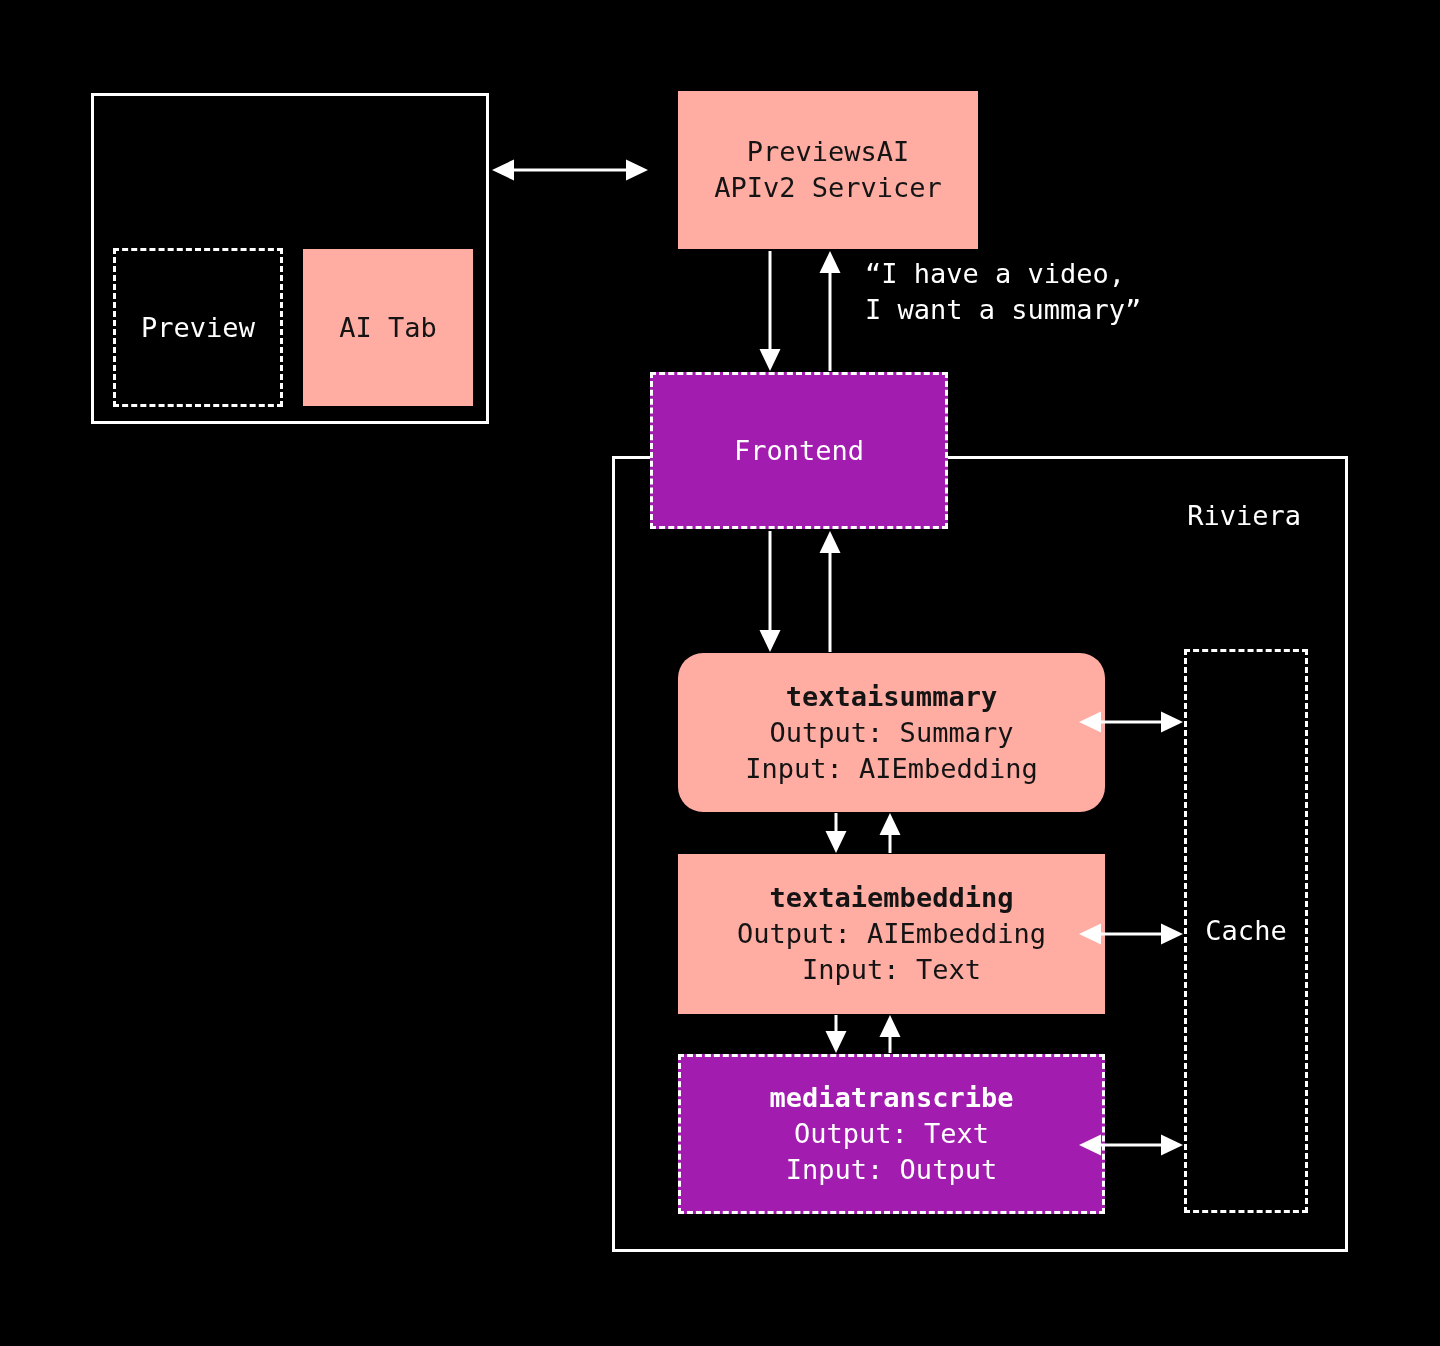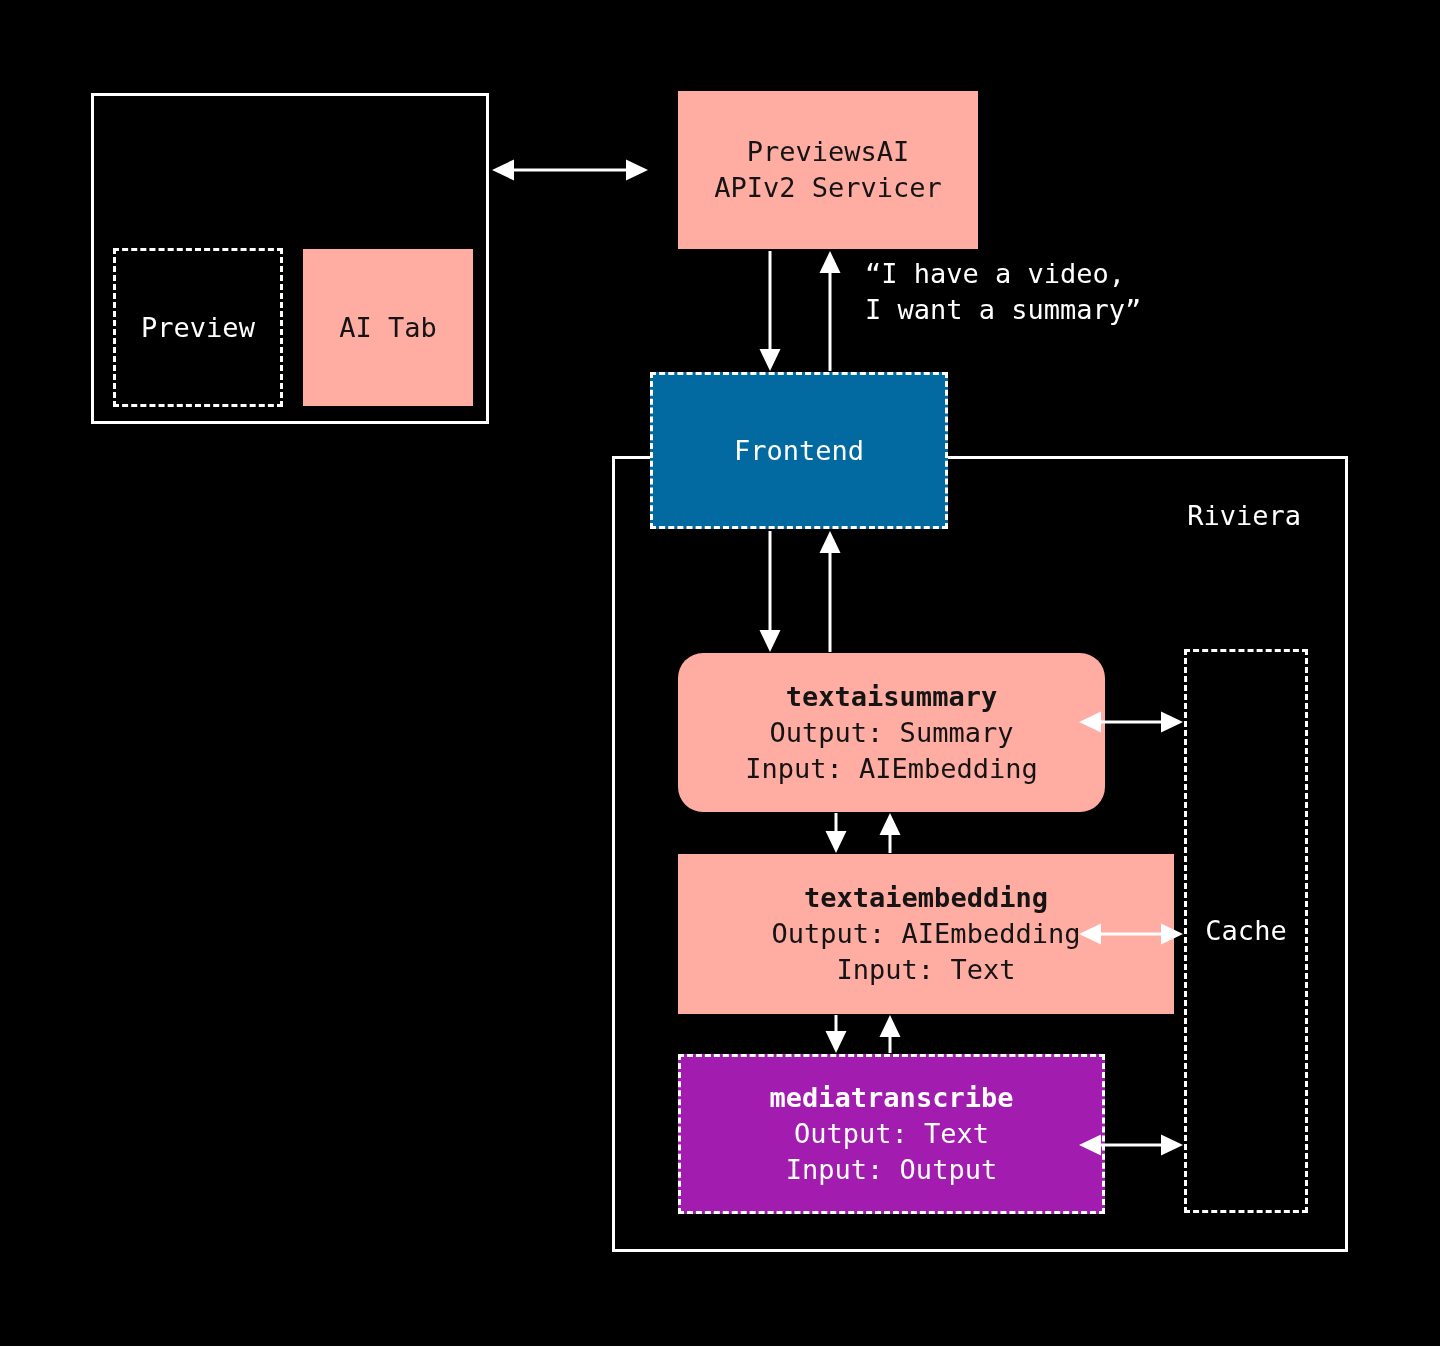--- a/index.html
+++ b/index.html
@@ -41,31 +41,31 @@
   <div class="abs pink-box col-flex lh" style="left:650px; top:91px; width:300px; height:158px; z-index:2;">
     <div>PreviewsAI</div>
     <div>APIv2 Servicer</div>
   </div>
 
   <div class="abs lh" style="left:865px; top:256px; z-index:2;">
     <div>“I have a video,</div>
     <div>I want a summary”</div>
   </div>
 
-  <div class="abs dashed-box center-flex lh" style="left:650px; top:372px; width:298px; height:157px; background:#0369a1; z-index:3;">
+  <div class="abs dashed-box center-flex lh" style="left:650px; top:372px; width:298px; height:157px; background:#a21caf; z-index:3;">
     <span>Frontend</span>
   </div>
 
   <div class="abs pink-box col-flex lh" style="left:650px; top:653px; width:427px; height:159px; z-index:2;border-radius:25px;">
     <div class="bold">textaisummary</div>
     <div>Output: Summary</div>
     <div>Input: AIEmbedding</div>
   </div>
 
-  <div class="abs pink-box col-flex lh" style="left:650px; top:854px; width:496px; height:160px; z-index:2;">
+  <div class="abs pink-box col-flex lh" style="left:650px; top:854px; width:427px; height:160px; z-index:2;">
     <div class="bold">textaiembedding</div>
     <div>Output: AIEmbedding</div>
     <div>Input: Text</div>
   </div>
 
   <div class="abs dashed-box col-flex lh" style="left:650px; top:1054px; width:427px; height:160px; background:#a21caf; z-index:2;">
     <div class="bold">mediatranscribe</div>
     <div>Output: Text</div>
     <div>Input: Output</div>
   </div>

